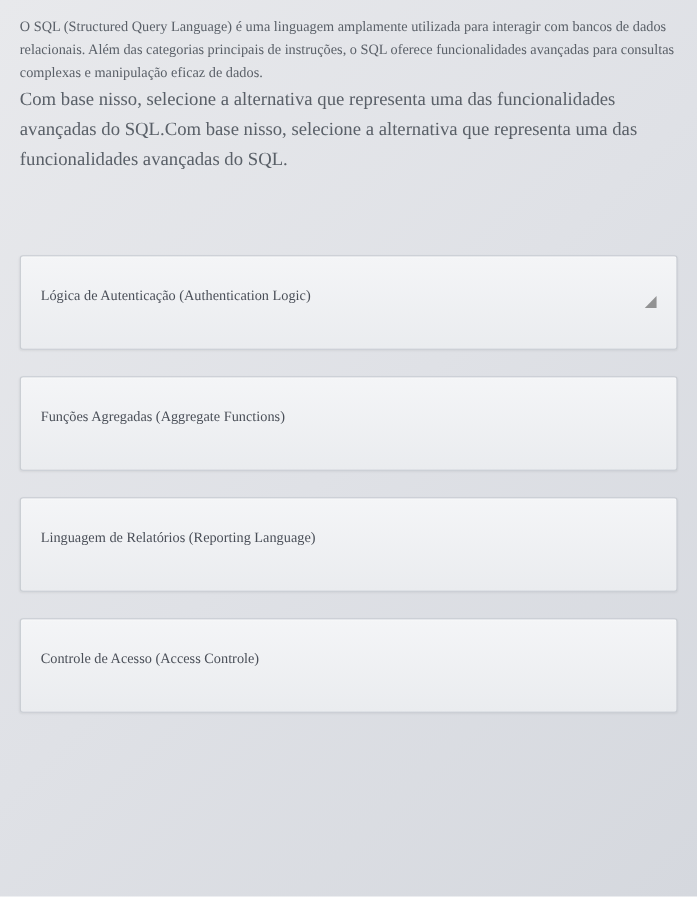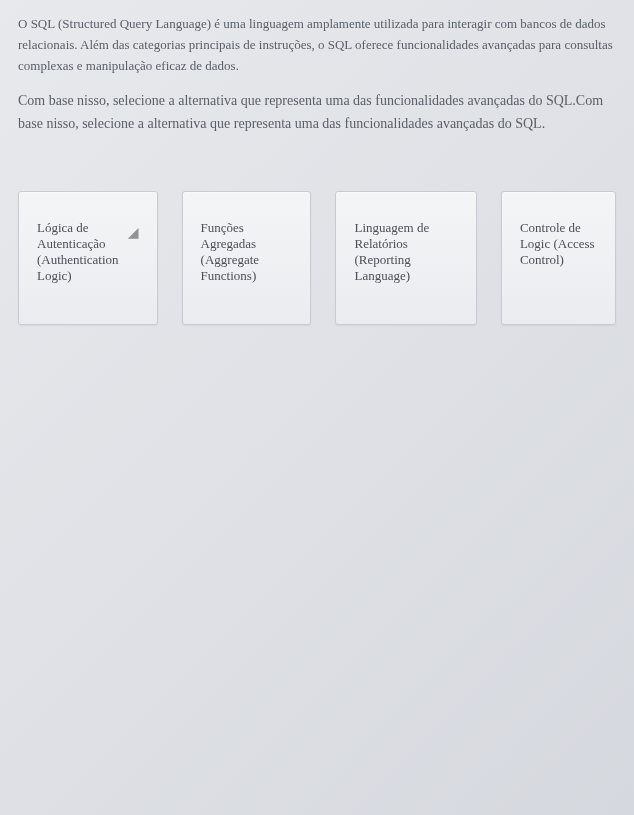--- a/index.html
+++ b/index.html
@@ -13,32 +13,32 @@
       background: linear-gradient(135deg, #e8e9ec 0%, #dfe1e6 50%, #d5d8de 100%);
       font-family: Georgia, 'Times New Roman', serif;
       padding: 14px 18px;
       color: #4a4f58;
       overflow: hidden;
     }
     .question-text {
       font-size: 13px;
       line-height: 1.6;
       color: #5a6068;
-      margin-bottom: 14px;
+      margin-bottom: 0;
     }
     .question-prompt {
-      font-size: 14px;
+      font-size: 17px;
       line-height: 1.6;
       color: #5a6068;
-      margin-bottom: 56px;
+      margin-bottom: 74px;
       font-family: Liberation Serif, serif;
     }
     .options-container {
       display: flex;
-      flex-direction: row;
+      flex-direction: column;
       gap: 24px;
     }
     .option {
       background: linear-gradient(180deg, #f4f5f7 0%, #eaecef 100%);
       border: 1px solid #c8ccd2;
       border-radius: 3px;
       padding: 28px 18px 40px 18px;
       font-size: 13px;
       color: #4a4f58;
       cursor: pointer;
@@ -69,15 +69,15 @@
     <span class="option-label">Lógica de Autenticação (Authentication Logic)</span>
     <span class="cursor-mark">◢</span>
   </div>
   <div class="option">
     <span class="option-label">Funções Agregadas (Aggregate Functions)</span>
   </div>
   <div class="option">
     <span class="option-label">Linguagem de Relatórios (Reporting Language)</span>
   </div>
   <div class="option">
-    <span class="option-label">Controle de Logic (Access Control)</span>
+    <span class="option-label">Controle de Acesso (Access Controle)</span>
   </div>
 </div>
 
 </body></html>

